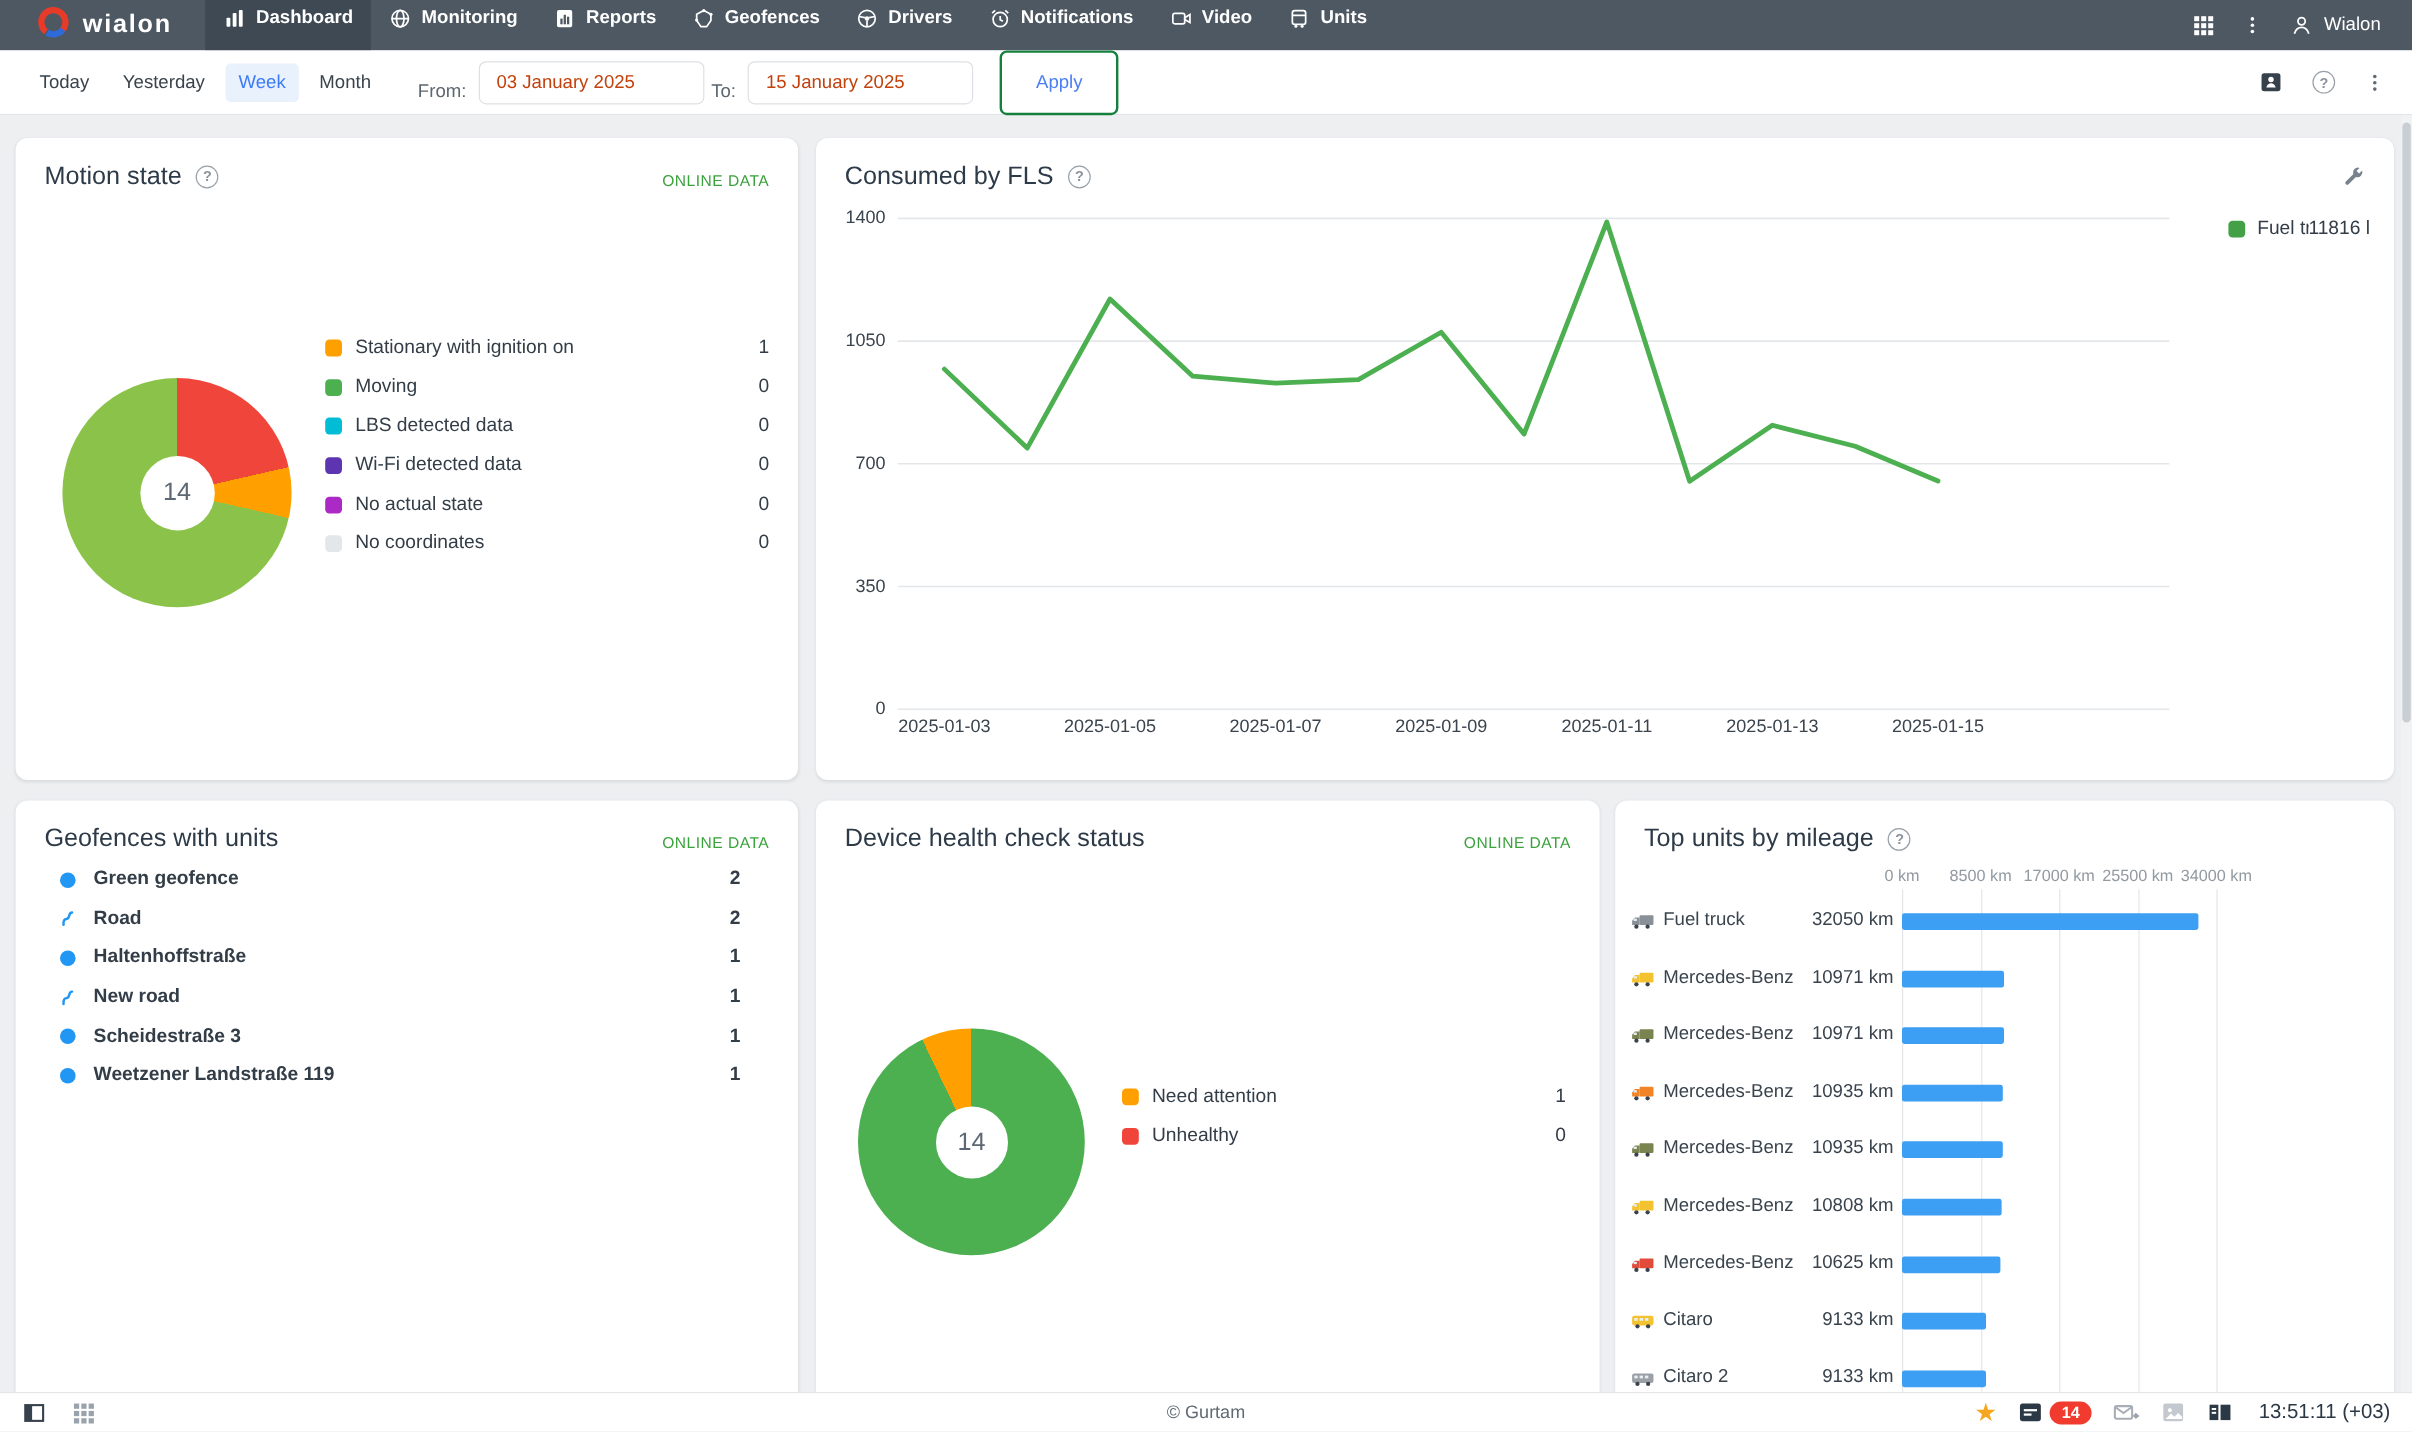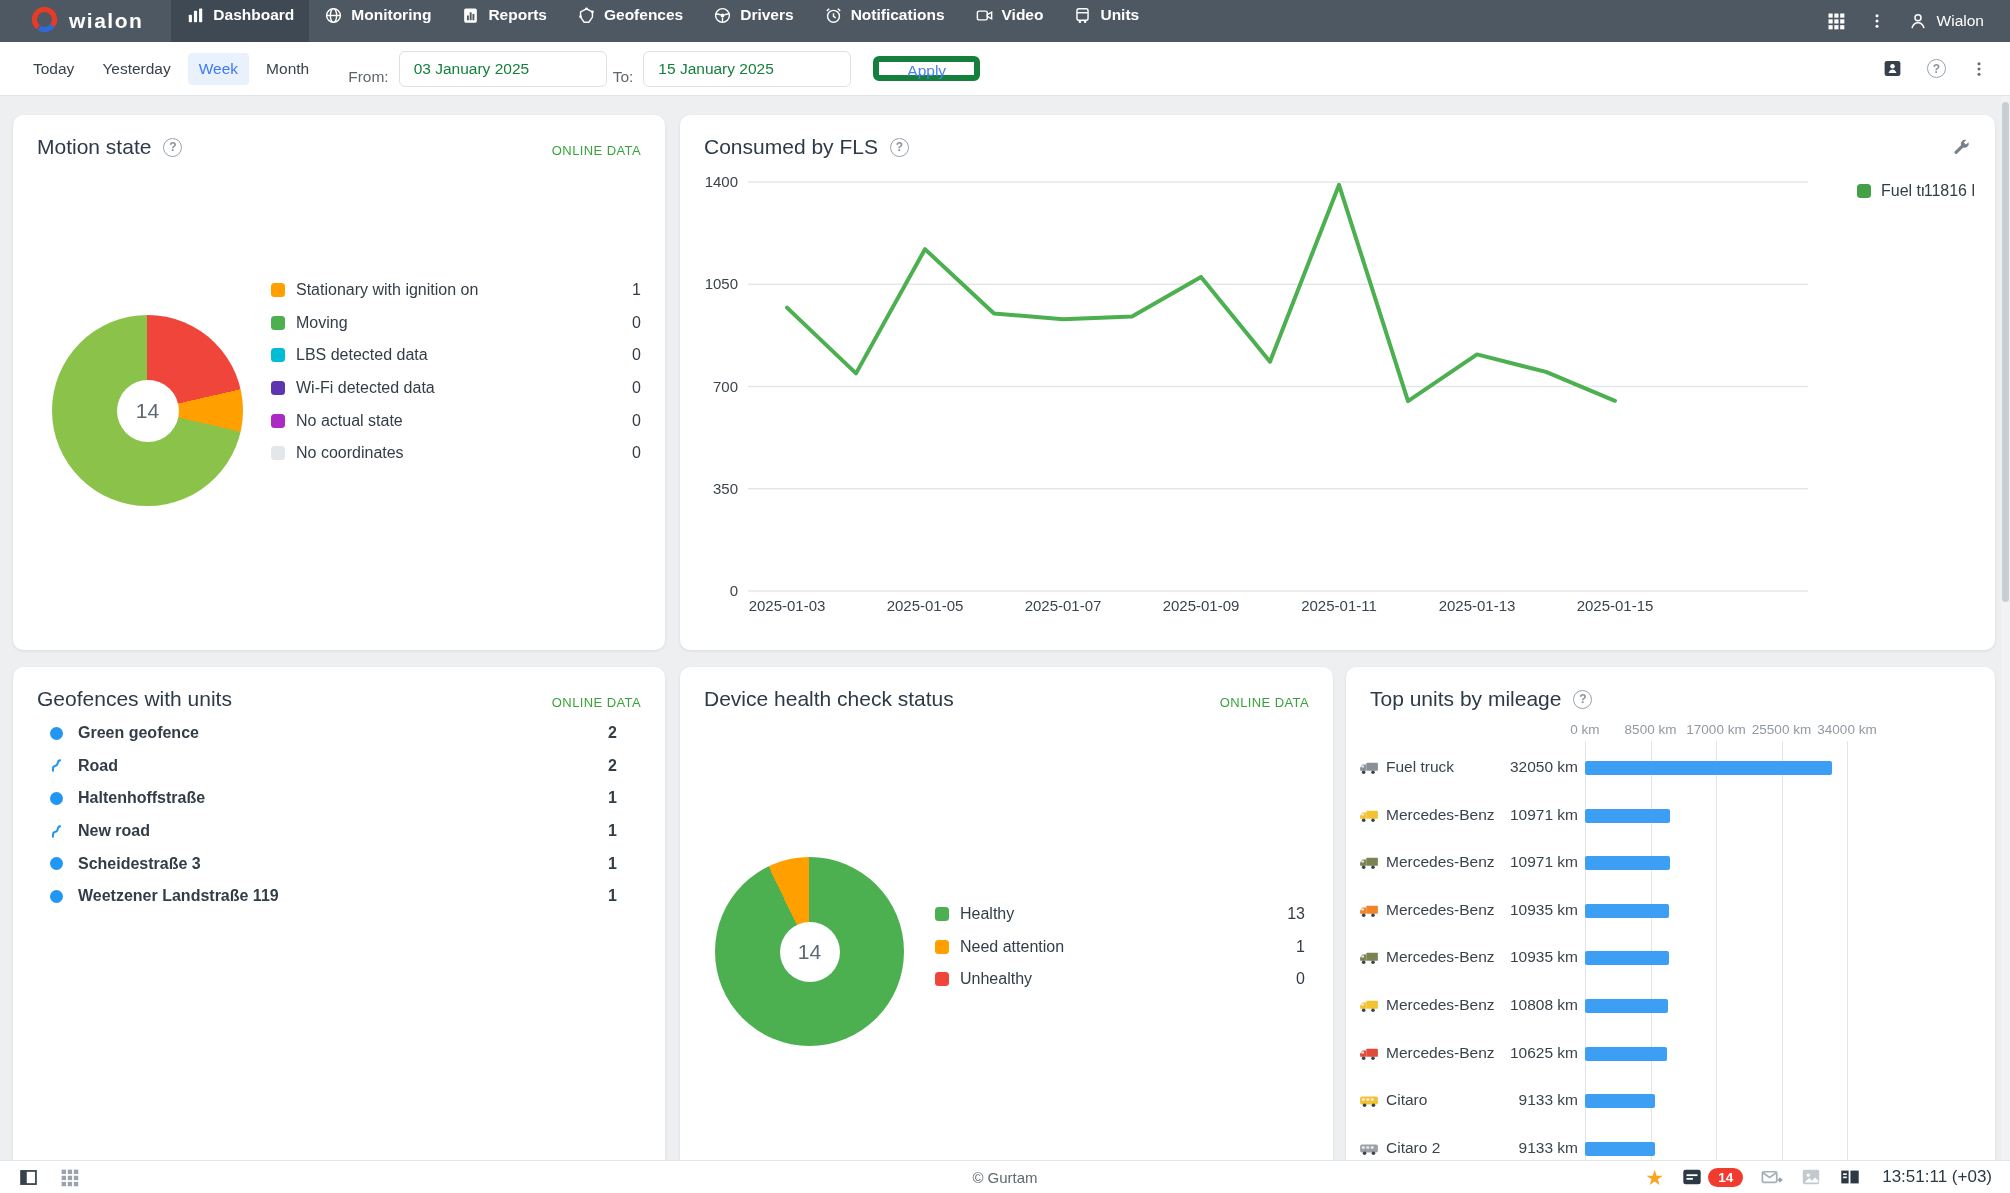--- a/index.html
+++ b/index.html
@@ -18,22 +18,22 @@
   .nav-right{margin-left:auto;display:flex;align-items:center;gap:22px;padding-right:26px;}
   .nav-right .icn{display:flex;align-items:center;cursor:pointer;}
   .nav-user{display:flex;align-items:center;gap:9px;font-size:15.5px;font-weight:500;cursor:pointer;}
 
   
   .filterbar{position:absolute;left:0;top:42px;right:0;height:54px;background:#fff;border-bottom:1px solid #e2e5e8;display:flex;align-items:center;padding:0 22px;}
   .presets{display:flex;align-items:center;gap:6px;margin-right:22px;}
   .preset{font-size:15.5px;color:#39434d;padding:7px 11px;border-radius:4px;cursor:pointer;}
   .preset.active{background:#e9f1fd;color:#3d7bf5;}
   .fl-label{font-size:15.5px;color:#5c6770;margin:16px 10px 0 6px;}
-  .date-input{width:208px;height:36px;border:1px solid #dde1e5;border-radius:6px;font-size:15.5px;color:#15803d;padding:0 14px;font-family:inherit;background:#fff;}
-  .apply-btn{margin-left:22px;height:25px;padding:0 28px;background:#fff;border:6px solid #15803d;border-radius:6px;color:#4b7ff2;font-size:15.5px;font-weight:500;font-family:inherit;cursor:pointer;}
+  .date-input{width:188px;height:36px;border:1px solid #dde1e5;border-radius:6px;font-size:15.5px;color:#c2410c;padding:0 14px;font-family:inherit;background:#fff;}
+  .apply-btn{margin-left:22px;height:54px;padding:0 28px;background:#fff;border:2px solid #15803d;border-radius:6px;color:#4b7ff2;font-size:15.5px;font-weight:500;font-family:inherit;cursor:pointer;}
   .fb-right{margin-left:auto;display:flex;align-items:center;gap:24px;}
   .fb-right .icn{display:flex;align-items:center;cursor:pointer;}
 
   
   .content{position:absolute;left:0;top:96px;width:2010px;height:1064px;overflow:hidden;}
   .card{position:absolute;background:#fff;border-radius:10px;box-shadow:0 1px 3px rgba(40,50,60,.10);}
   .card-title{position:absolute;left:24px;top:20px;font-size:21px;font-weight:500;color:#2d3a48;display:flex;align-items:center;gap:12px;}
   .help-icn{width:19px;height:19px;border:1.5px solid #98a1a9;border-radius:50%;display:inline-flex;align-items:center;justify-content:center;font-size:12px;color:#8a939c;font-weight:700;}
   .online{position:absolute;right:24px;top:28px;font-size:13px;font-weight:500;color:#3aa23c;letter-spacing:.4px;}
 
@@ -405,25 +405,20 @@
     <section class="card" id="card-health">
       <div class="card-title">
         <span>Device health check status</span>
       </div>
       <span class="online">ONLINE DATA</span>
       <div class="donut" id="health-pie" style="background: conic-gradient(rgb(76, 175, 80) 0deg, rgb(76, 175, 80) 334.29deg, rgb(255, 160, 0) 334.29deg, rgb(255, 160, 0) 360deg);">
         <div class="donut-hole" style="width:60px;height:60px;">14</div>
       </div>
       <div class="legend" id="health-legend">
           <div class="leg-row">
-            <span class="swatch" style="background: rgb(76, 175, 80);"></span>
-            <span class="leg-lbl">Healthy</span>
-            <span class="leg-val">13</span>
-          </div>
-          <div class="leg-row">
             <span class="swatch" style="background: rgb(255, 160, 0);"></span>
             <span class="leg-lbl">Need attention</span>
             <span class="leg-val">1</span>
           </div>
           <div class="leg-row">
             <span class="swatch" style="background: rgb(240, 69, 59);"></span>
             <span class="leg-lbl">Unhealthy</span>
             <span class="leg-val">0</span>
           </div>
         </div>

